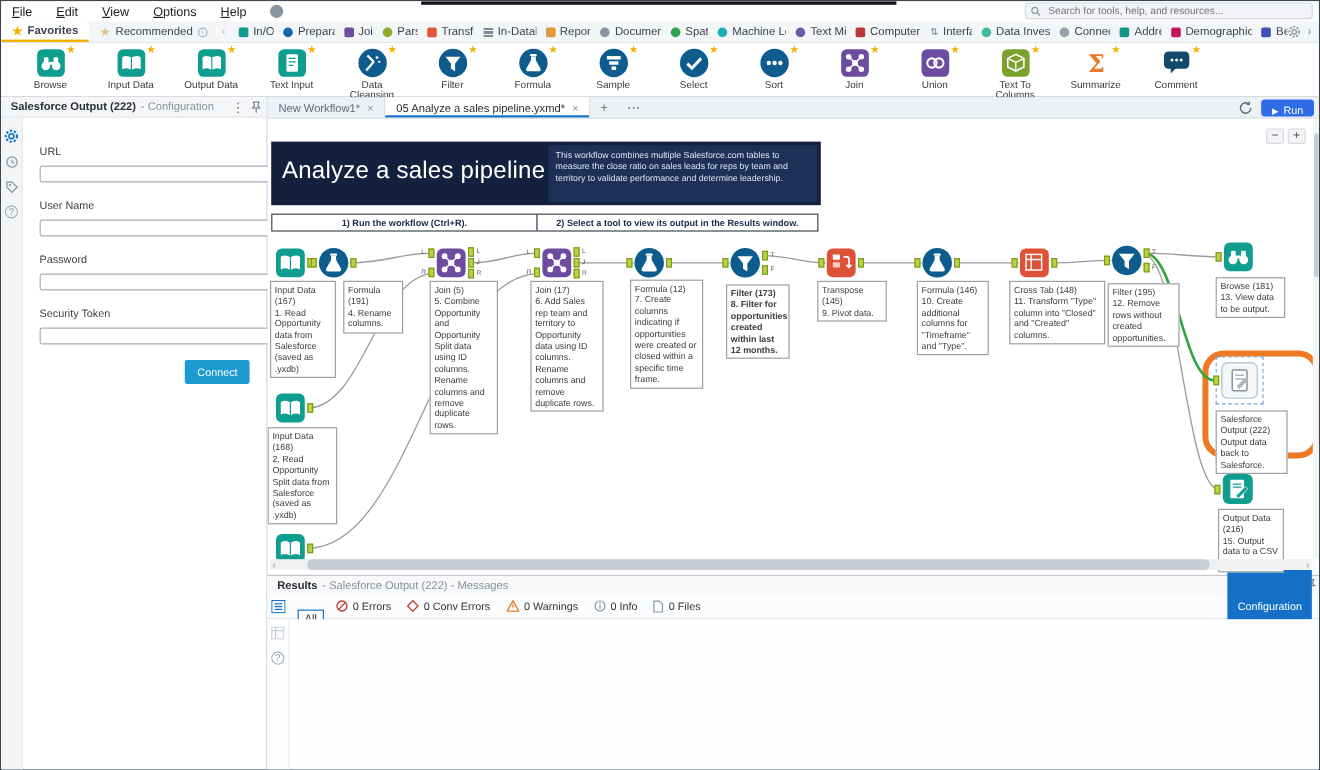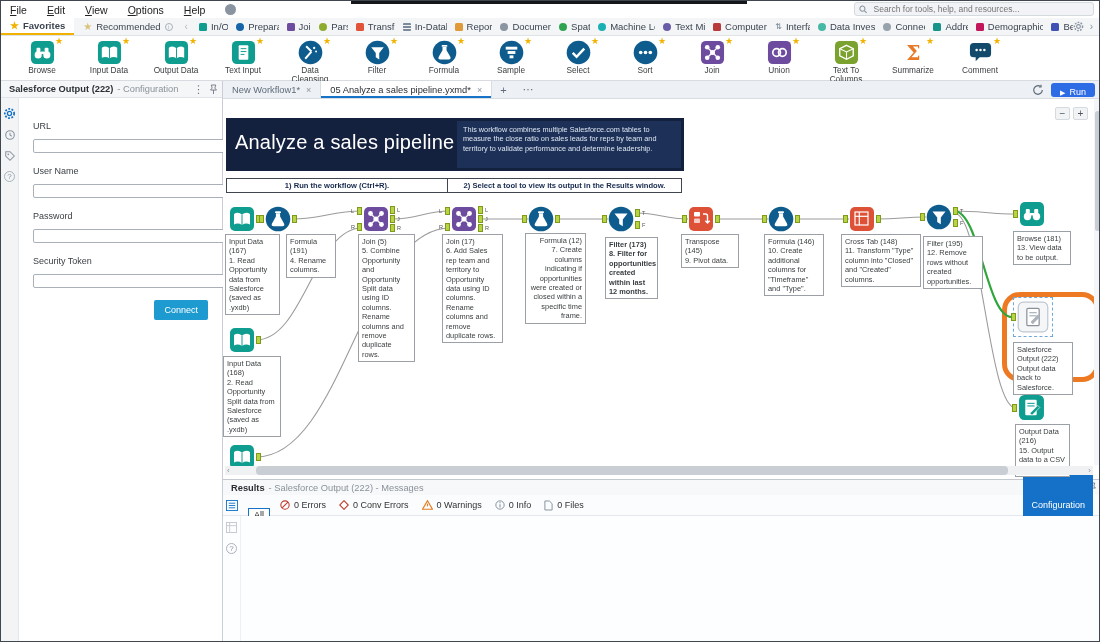--- a/index.html
+++ b/index.html
@@ -562,21 +562,21 @@
           <div>Join (17)</div>
       <div>6. Add Sales rep team and territory to Opportunity data using ID columns. Rename columns and remove duplicate rows.</div>
         </div>
         <div class="node-ico" style="left: 305px; top: 107px; width: 26px; height: 26px;"><svg viewBox="0 0 26 26" width="100%" height="100%">
             <circle cx="13" cy="13" r="12.3" fill="#0d5c8d"></circle>
             <rect x="10" y="5.3" width="6" height="1.8" rx=".9" fill="#fff"></rect>
             <path d="M10.9 7.3 h4.2 v3.3 l3.9 6.9 q1.2 2.7 -1.7 2.7 h-8.6 q-2.9 0 -1.7 -2.7 l3.9 -6.9 z" fill="#fff"></path>
           </svg></div>
         <div class="anchor" style="left: 299px; top: 116px;"></div>
         <div class="anchor" style="left: 332px; top: 116px;"></div>
-        <div class="nlabel" style="left: 302px; top: 134px; width: 61px; text-align: right;">
+        <div class="nlabel" style="left: 302px; top: 134px; width: 61px;">
           <div>Formula (12)</div>
       <div>7. Create columns indicating if opportunities were created or closed within a specific time frame.</div>
         </div>
         <div class="node-ico" style="left: 385px; top: 107px; width: 26px; height: 26px;"><svg viewBox="0 0 26 26" width="100%" height="100%">
             <circle cx="13" cy="13" r="12.3" fill="#0d5c8d"></circle>
             <path d="M6.5 7.5 h13 l-4.7 6 v6.7 l-3.6 -2.2 v-4.5 z" fill="#fff"></path>
           </svg></div>
         <div class="anchor" style="left: 379px; top: 116px;"></div>
         <div class="anchor" style="left: 412px; top: 110.28px;"></div>
         <div class="alet" style="left: 419px; top: 111.28px;">T</div>

